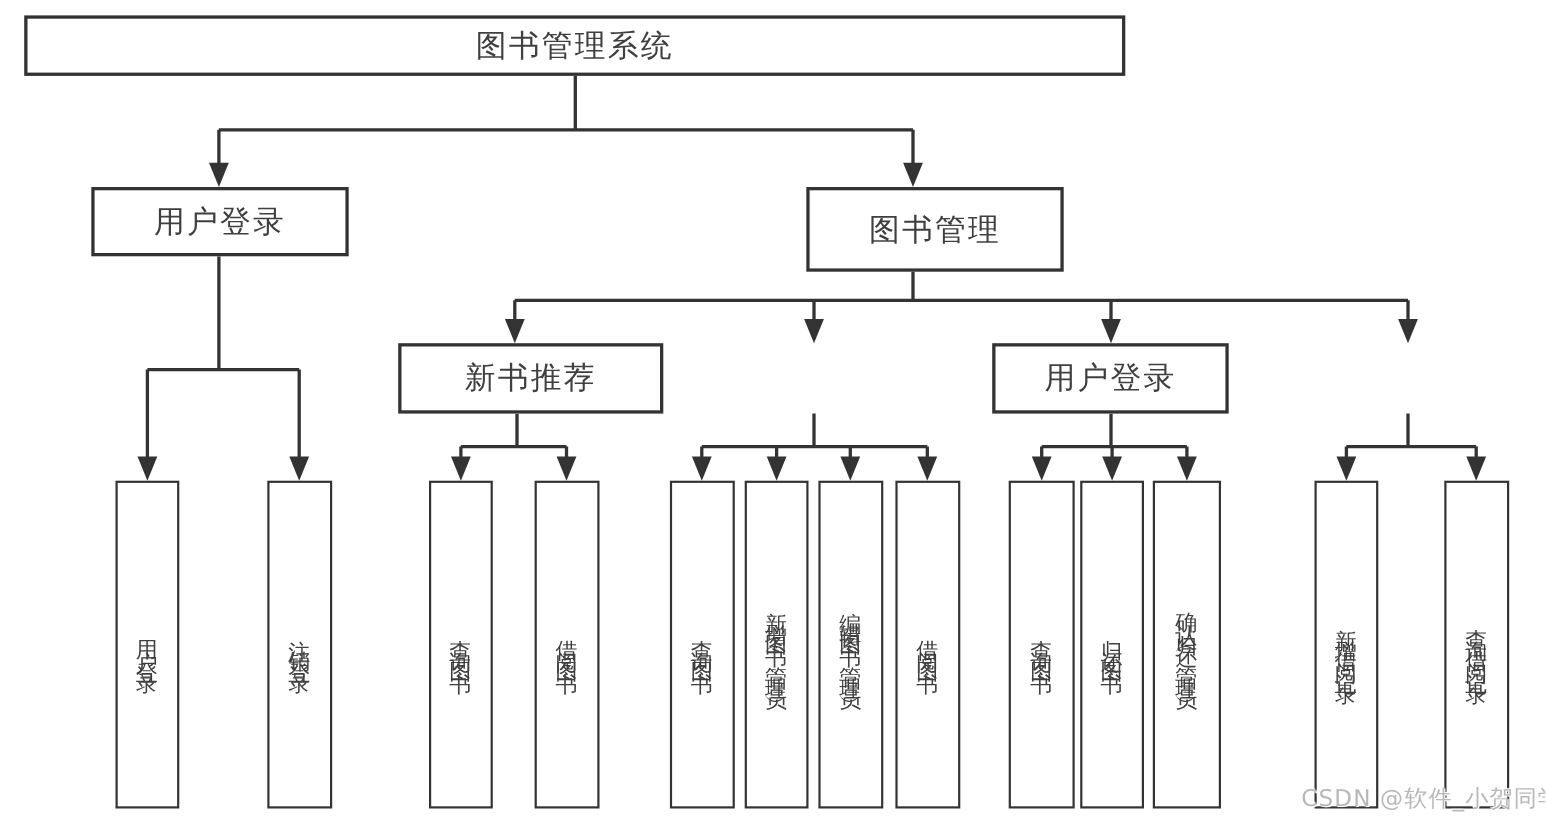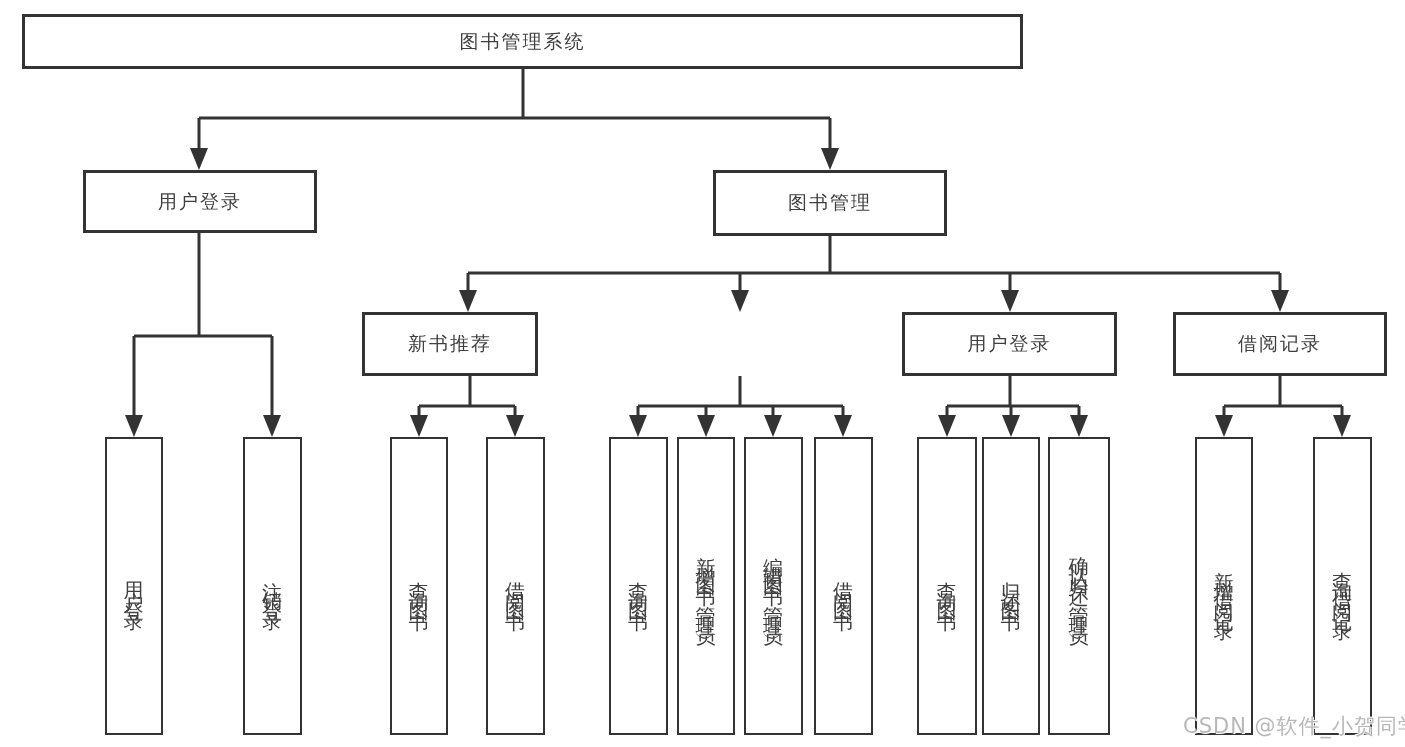--- a/index.html
+++ b/index.html
@@ -13,21 +13,21 @@
     position:relative;width:1405px;height:747px;background:var(--bg);
     font-family:"DejaVu Sans","Liberation Sans",sans-serif;overflow:hidden;
   }
   #wires{position:absolute;left:0;top:0;width:1405px;height:747px;}
   .node{
     position:absolute;box-sizing:border-box;background:var(--bg);
     border:3px solid var(--line);color:var(--text);
     display:flex;align-items:center;justify-content:center;
     text-align:center;
   }
-  .h{font-size:19px;letter-spacing:2px;}
+  .h{font-size:28px;letter-spacing:2px;}
   .v{border-width:2px;font-size:20px;}
   .v .vt{
     writing-mode:vertical-rl;text-orientation:mixed;
     letter-spacing:10px;line-height:1.3;
   }
   #watermark{
     position:absolute;left:1183px;top:712px;
     color:var(--watermark);font-size:21px;letter-spacing:1px;white-space:nowrap;
     text-shadow:0 0 2px #ffffff,1px 1px 0 #ffffff,-1px -1px 0 #ffffff;
   }
@@ -66,25 +66,24 @@
       <polygon points="1002,415 1020,415 1011,437"></polygon>
       <polygon points="1070,415 1088,415 1079,437"></polygon>
       <polygon points="1215,415 1233,415 1224,437"></polygon>
       <polygon points="1333,415 1351,415 1342,437"></polygon>
     </g>
   </svg>
 
   <div class="node h" style="left:22px;top:14px;width:1001px;height:55px">图书管理系统</div>
 
   <div class="node h" style="left:83px;top:170px;width:234px;height:63px">用户登录</div>
-  <div class="node h" style="left:713px;top:170px;width:234px;height:66px">图书管理</div>
+  <div class="node h" style="left:733px;top:170px;width:234px;height:77px">图书管理</div>
 
-  <div class="node h" style="left:362px;top:312px;width:176px;height:64px">新书推荐</div>
+  <div class="node h" style="left:362px;top:312px;width:241px;height:64px">新书推荐</div>
   <div class="node h" style="left:902px;top:312px;width:215px;height:64px">用户登录</div>
-  <div class="node h" style="left:1173px;top:312px;width:214px;height:64px">借阅记录</div>
 
   <div class="node v" style="left:105px;top:437px;width:58px;height:298px">
     <span class="vt">用户登录</span>
   </div>
   <div class="node v" style="left:243px;top:437px;width:59px;height:298px">
     <span class="vt">注销登录</span>
   </div>
 
   <div class="node v" style="left:390px;top:437px;width:58px;height:298px">
     <span class="vt">查询图书</span>

